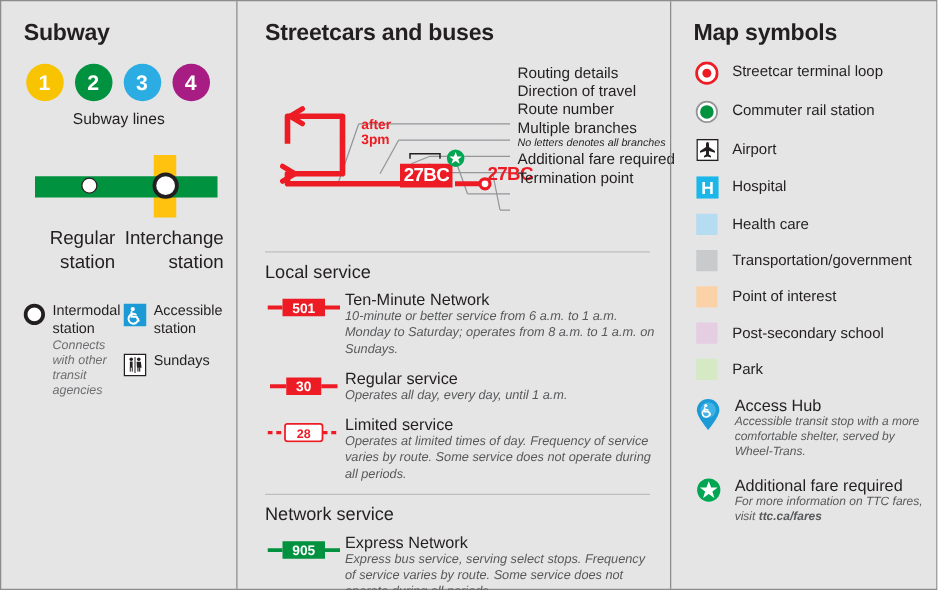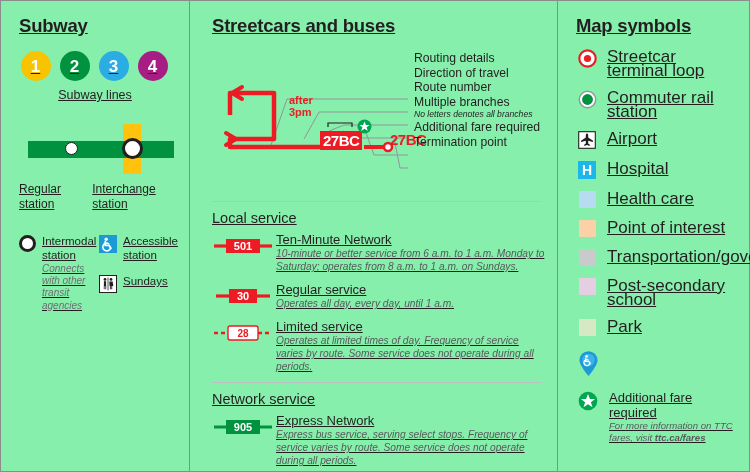--- a/index.html
+++ b/index.html
@@ -8,28 +8,27 @@
     background:#ffffff;
     font-family:"Liberation Sans", sans-serif;
     color:#231f20;
     overflow:hidden;
   }
   #legend{
     position:relative;
     width:750px;height:472px;
     border:1px solid #8c8c8c;
     box-sizing:border-box;
-    background:#86efac;
+    background:#e5e5e5;
     display:flex;
-    text-decoration:underline;
   }
   .col{position:relative;box-sizing:border-box;height:100%;}
   .col-subway{width:188px;padding:10px 10px 0 18px;}
   .col-street{width:368px;padding:10px 12px 0 22px;border-left:1px solid #8c8c8c;}
-  .col-symbols{width:192px;padding:10px 8px 0 18px;border-left:1px solid #8c8c8c;}
+  .col-symbols{width:226px;padding:10px 8px 0 18px;border-left:1px solid #8c8c8c;}
 
   h1.sec{
     font-size:18.5px;font-weight:bold;letter-spacing:-0.2px;
     margin:4px 0 0 0;color:#231f20;
   }
 
   
   .lines-row{display:flex;gap:9px;justify-content:center;margin:14px 0 0 0;padding-right:10px;}
   .line-bullet{
     width:30px;height:30px;border-radius:50%;
@@ -38,21 +37,21 @@
   }
   .cap{font-size:12.5px;text-align:center;margin-top:7px;padding-right:8px;}
 
   
   .stationdiag{position:relative;height:52px;margin-top:22px;}
   .yellowbar{position:absolute;left:104px;top:0px;width:18px;height:50px;background:#ffc20e;}
   .greenbar{position:absolute;left:9px;top:17px;width:146px;height:17px;background:#00923f;}
   .reg-dot{position:absolute;left:46px;top:18px;width:11px;height:11px;border-radius:50%;background:#fff;border:1.5px solid #231f20;}
   .int-dot{position:absolute;left:103px;top:14px;width:15px;height:15px;border-radius:50%;background:#fff;border:3.5px solid #231f20;}
   .stationlabels{display:flex;margin-top:6px;}
-  .stationlabels > div{font-size:12px;line-height:1.25;text-align:left;}
+  .stationlabels > div{font-size:15px;line-height:1.25;text-align:right;}
   .sl-a{width:76px;}
   .sl-b{width:90px;}
 
   
   .smallgrid{display:flex;margin-top:22px;}
   .sg-col{width:88px;}
   .sg-item{display:flex;gap:6px;margin-bottom:12px;}
   .sg-text{font-size:11.5px;line-height:1.22;}
   .sg-note{font-size:10px;font-style:italic;color:#6d6e71;line-height:1.22;margin-top:1px;}
   .ico-intermodal{flex:0 0 auto;width:17px;height:17px;border-radius:50%;border:3px solid #231f20;background:#fff;box-sizing:border-box;margin-top:1px;}
@@ -79,21 +78,21 @@
   
   .srow{display:flex;align-items:flex-start;margin-bottom:9px;}
   .sbadge{flex:0 0 auto;width:62px;display:flex;align-items:flex-start;justify-content:center;padding-top:6px;}
   .sbody{flex:1 1 auto;padding-left:2px;}
   .stitle{font-size:13px;line-height:15px;color:#231f20;}
   .sdesc{font-size:10.2px;font-style:italic;line-height:13px;color:#58595b;}
 
   
   .msrow{display:flex;align-items:flex-start;gap:9px;margin-top:11px;}
   .ms-ico{flex:0 0 auto;width:22px;display:flex;justify-content:center;align-items:flex-start;padding-top:1px;}
-  .ms-label{font-size:17px;line-height:14px;color:#231f20;padding-top:2px;}
+  .ms-label{font-size:12px;line-height:14px;color:#231f20;padding-top:2px;}
   .sw{width:17px;height:17px;}
   .ms-big{font-size:13px;line-height:15px;color:#231f20;}
   .ms-note{font-size:9.6px;font-style:italic;line-height:12px;color:#58595b;}
   .ms-note b{font-style:italic;font-weight:bold;}
   .msrow-b{display:flex;align-items:flex-start;gap:9px;margin-top:13px;}
   .ms-ico-b{flex:0 0 auto;width:24px;display:flex;justify-content:center;padding-top:1px;}
 </style>
 </head>
 <body>
 
@@ -378,30 +377,30 @@
 
     <div class="msrow">
       <div class="ms-ico">
         <div class="sw" style="background:#b5dcf0"></div>
       </div>
       <div class="ms-label">Health care</div>
     </div>
 
     <div class="msrow">
       <div class="ms-ico">
+        <div class="sw" style="background:#c9cacc"></div>
+      </div>
+      <div class="ms-label">Transportation/government</div>
+    </div>
+
+    <div class="msrow">
+      <div class="ms-ico">
         <div class="sw" style="background:#fbd2a7"></div>
       </div>
       <div class="ms-label">Point of interest</div>
-    </div>
-
-    <div class="msrow">
-      <div class="ms-ico">
-        <div class="sw" style="background:#c9cacc"></div>
-      </div>
-      <div class="ms-label">Transportation/government</div>
     </div>
 
     <div class="msrow">
       <div class="ms-ico">
         <div class="sw" style="background:#e5cde2"></div>
       </div>
       <div class="ms-label">Post-secondary school</div>
     </div>
 
     <div class="msrow">
@@ -414,20 +413,24 @@
     <div class="msrow-b">
       <div class="ms-ico-b">
         <svg width="21" height="27" viewBox="0 0 21 27">
           <path d="M10.5 26 C10.5 26 19.5 15.5 19.5 10.2 A9 9 0 1 0 1.5 10.2 C1.5 15.5 10.5 26 10.5 26 Z" fill="#1b9ad6"></path>
           <circle cx="10.5" cy="10" r="6.2" fill="#3fb3e6"></circle>
           <circle cx="8.6" cy="6.4" r="1.3" fill="#fff"></circle>
           <path d="M7.7 8.3 L7.7 11.3 L10.8 11.3 L12.2 13.8" stroke="#fff" stroke-width="1.3" fill="none" stroke-linecap="round"></path>
           <path d="M10.3 10 A3 3 0 1 0 11.9 12.7" stroke="#fff" stroke-width="1.25" fill="none" stroke-linecap="round"></path>
         </svg>
       </div>
+      <div>
+        <div class="ms-big">Access Hub</div>
+        <div class="ms-note">Accessible transit stop with a more comfortable shelter, served by Wheel-Trans.</div>
+      </div>
     </div>
 
     <div class="msrow-b">
       <div class="ms-ico-b">
         <svg width="20" height="20" viewBox="0 0 20 20">
           <circle cx="10" cy="10" r="9.3" fill="#00a651"></circle>
           <path d="M10 3 L11.9 8 L17.1 8 L12.9 11.2 L14.5 16.3 L10 13.2 L5.5 16.3 L7.1 11.2 L2.9 8 L8.1 8 Z" fill="#fff"></path>
         </svg>
       </div>
       <div>

